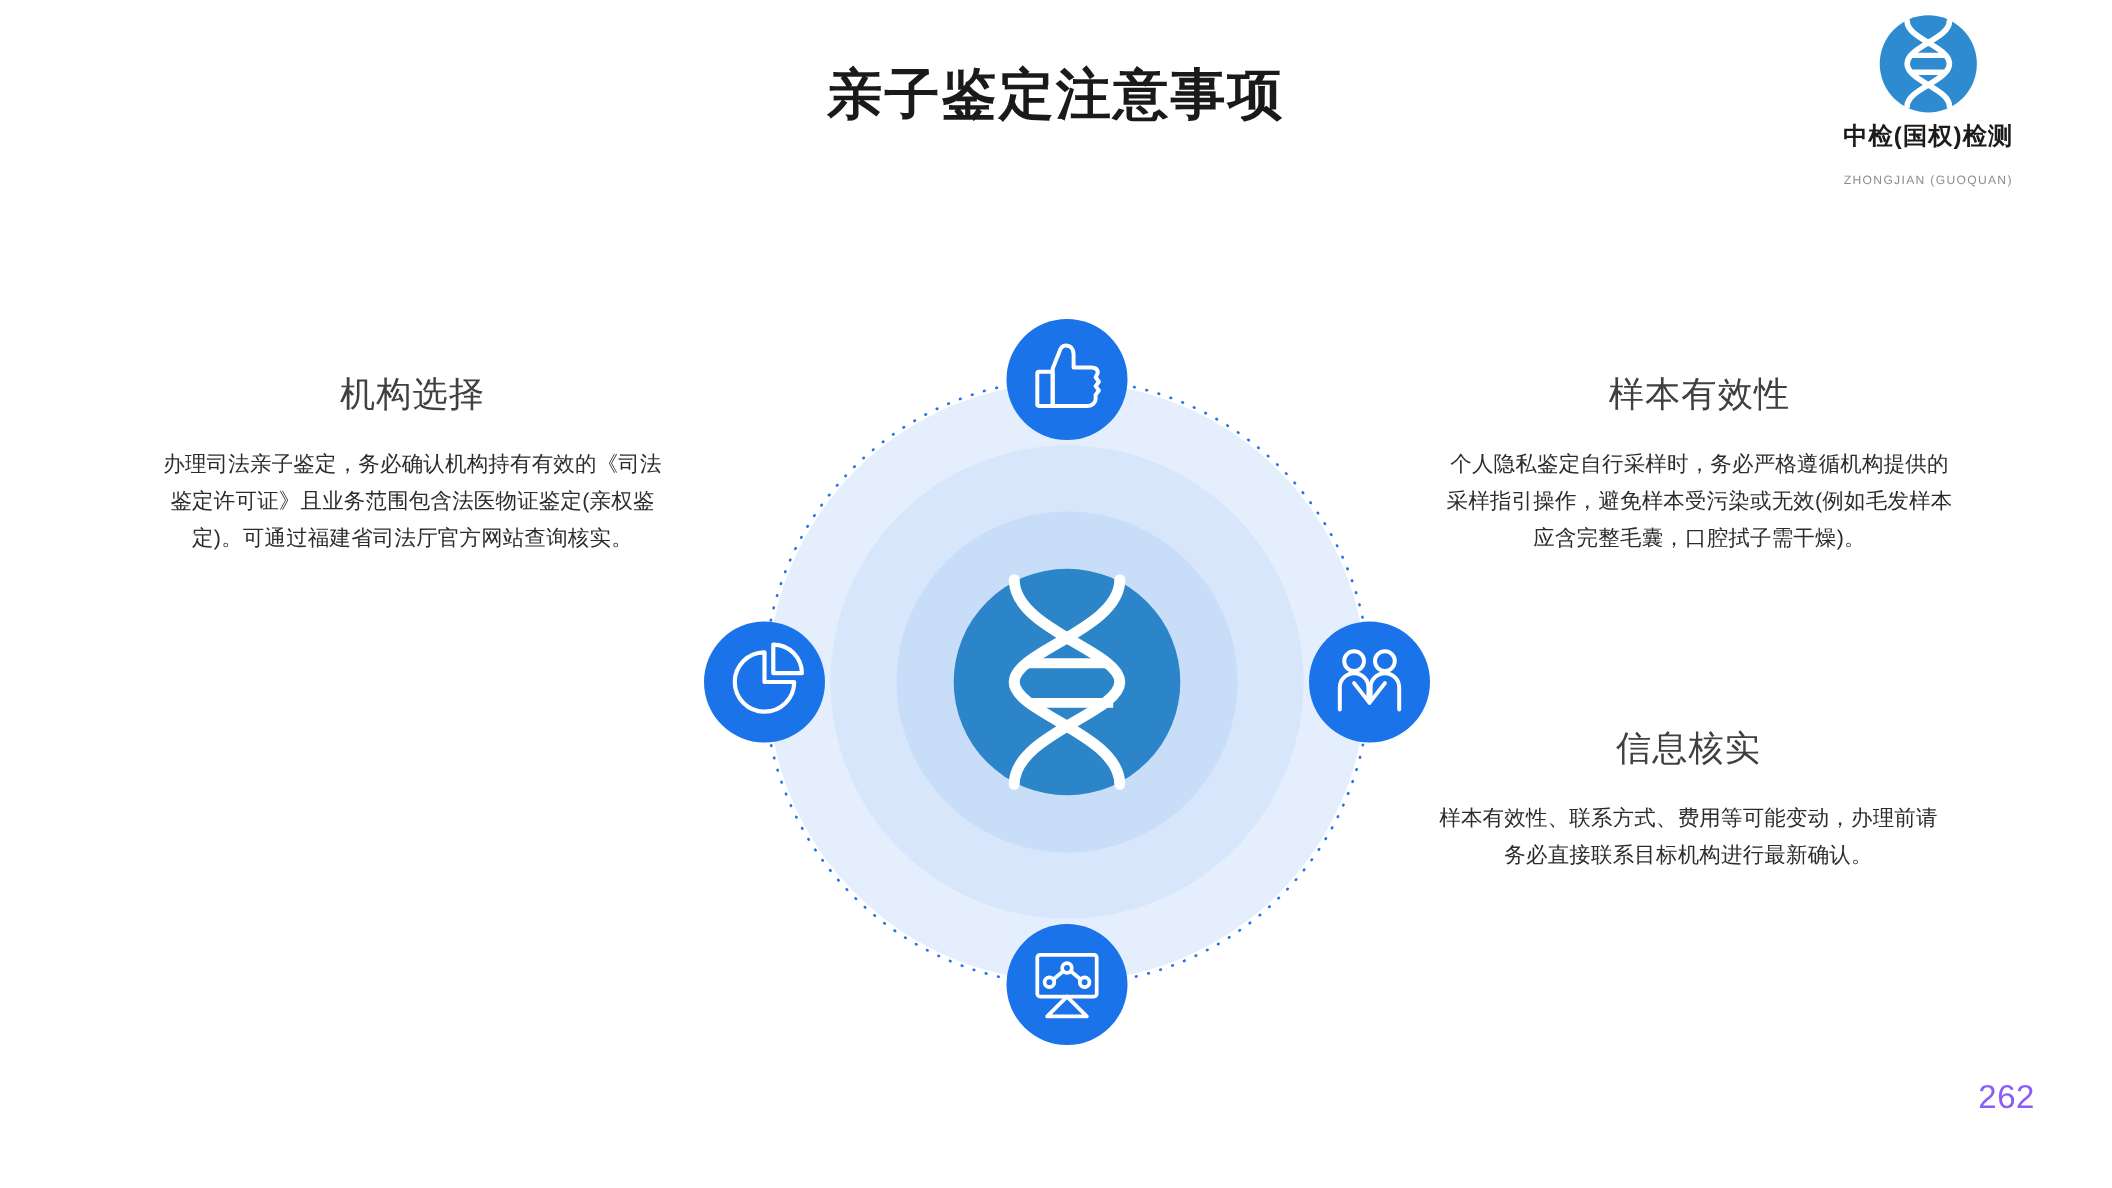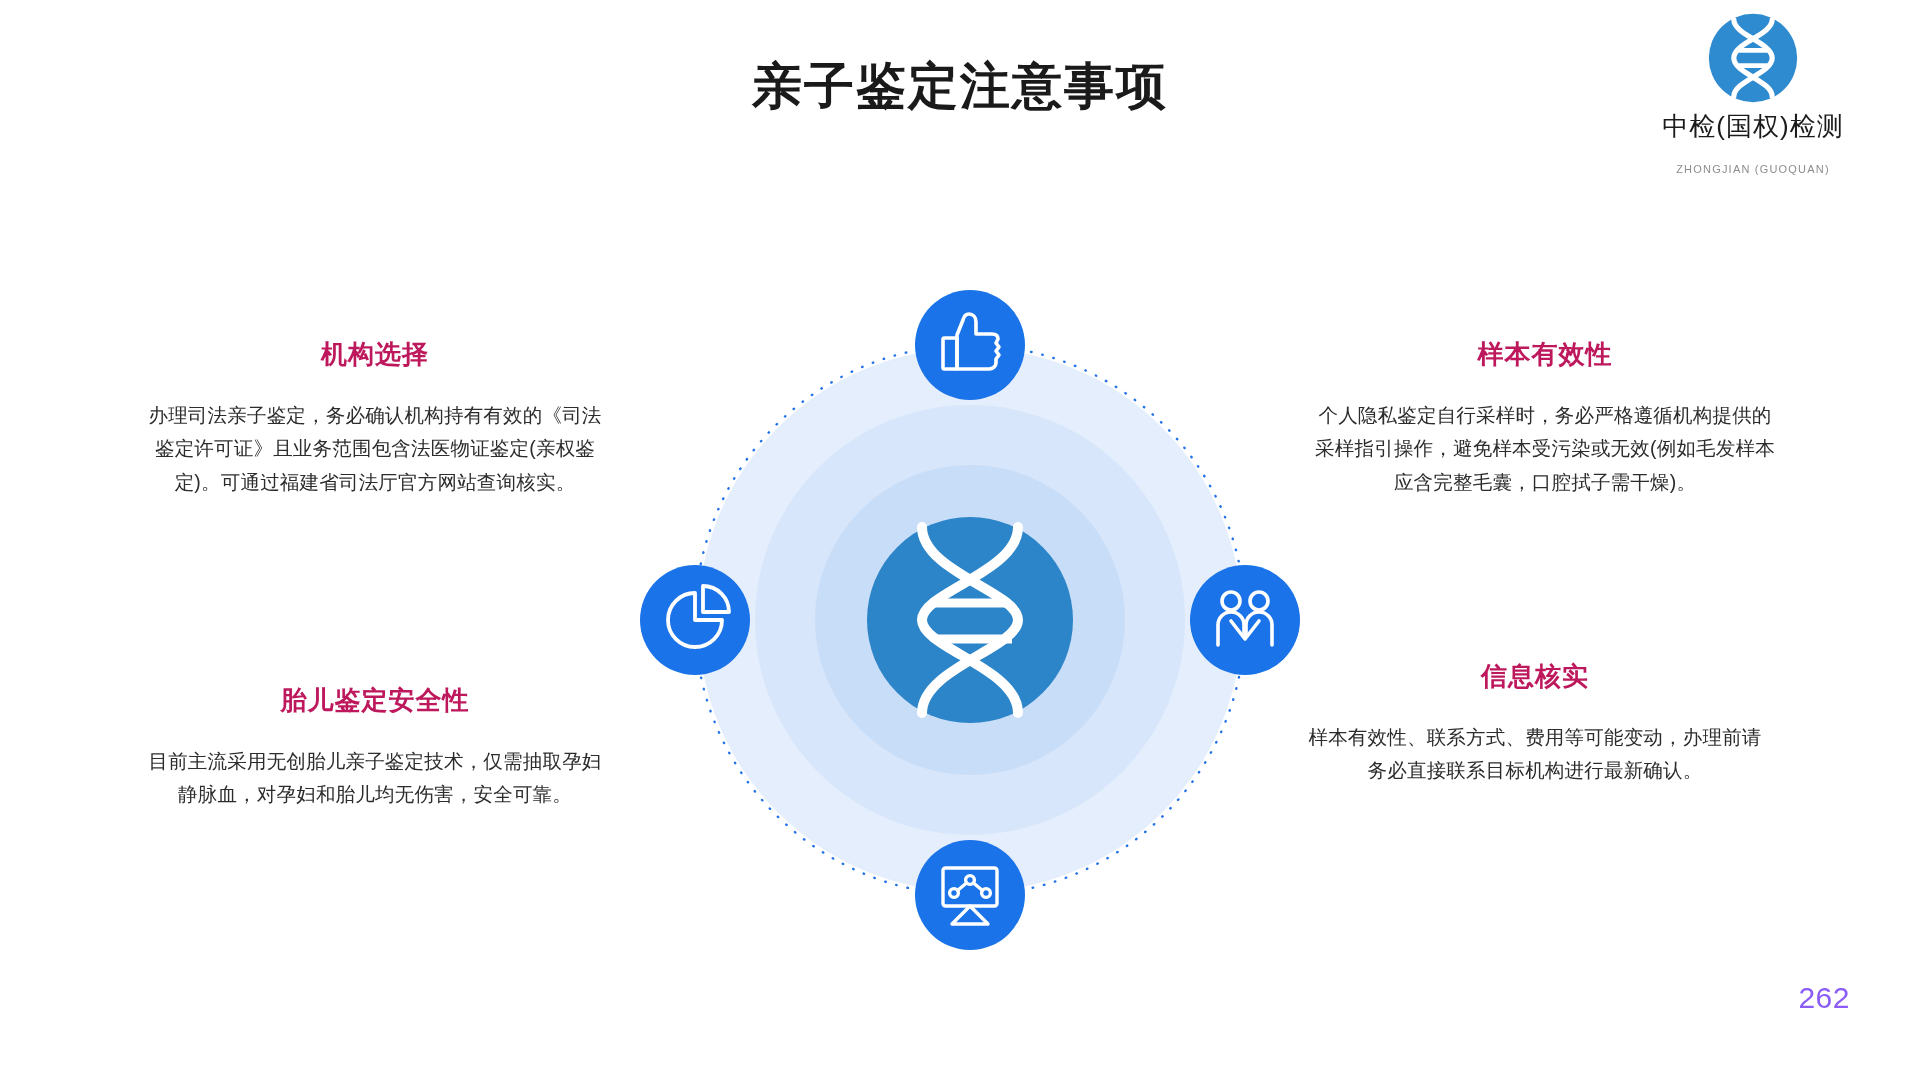--- a/index.html
+++ b/index.html
@@ -19,32 +19,32 @@
     letter-spacing:2px; line-height:1.12;
   }
 
   
   .logo-block{
     position:absolute; right:52px; top:10px;
     width:230px; text-align:center;
   }
   .logo-mark{ width:96px; height:96px; margin:0 auto 6px; display:block; }
   .logo-cn{
-    font-size:26px; font-weight:400; color:#1b1b1b;
+    font-size:22px; font-weight:700; color:#1b1b1b;
     letter-spacing:1px; line-height:1.1; white-space:nowrap;
   }
   .logo-en{
     font-size:11px; color:#8d8d8d; letter-spacing:1.2px;
     margin-top:22px; white-space:nowrap;
   }
 
   
   .block{ position:absolute; width:470px; }
   .block-title{
-    font-size:26px; font-weight:700; color:#be185d;
+    font-size:32px; font-weight:400; color:#404040;
     text-align:center; line-height:1.25; margin-bottom:12px;
     letter-spacing:1px;
   }
   .block-body{
     font-size:19.5px; color:#2c2c2c; text-align:center;
     line-height:1.72; letter-spacing:.2px;margin-top:28px;
   }
   .block-tl{ left:140px;  top:338px; }
   .block-bl{ left:140px;  top:684px; }
   .block-tr{ left:1310px; top:338px; }
@@ -85,24 +85,20 @@
     </svg>
     <div class="logo-cn">中检(国权)检测</div>
     <div class="logo-en">ZHONGJIAN (GUOQUAN)</div>
   </div>
 
   <div class="block block-tl">
     <div class="block-title">机构选择</div>
     <div class="block-body">办理司法亲子鉴定，务必确认机构持有有效的《司法鉴定许可证》且业务范围包含法医物证鉴定(亲权鉴定)。可通过福建省司法厅官方网站查询核实。</div>
   </div>
 
-  <div class="block block-bl">
-    <div class="block-title">胎儿鉴定安全性</div>
-    <div class="block-body">目前主流采用无创胎儿亲子鉴定技术，仅需抽取孕妇静脉血，对孕妇和胎儿均无伤害，安全可靠。</div>
-  </div>
 
   <div class="block block-tr">
     <div class="block-title">样本有效性</div>
     <div class="block-body">个人隐私鉴定自行采样时，务必严格遵循机构提供的采样指引操作，避免样本受污染或无效(例如毛发样本应含完整毛囊，口腔拭子需干燥)。</div>
   </div>
 
   <div class="block block-br">
     <div class="block-title">信息核实</div>
     <div class="block-body">样本有效性、联系方式、费用等可能变动，办理前请务必直接联系目标机构进行最新确认。</div>
   </div>

